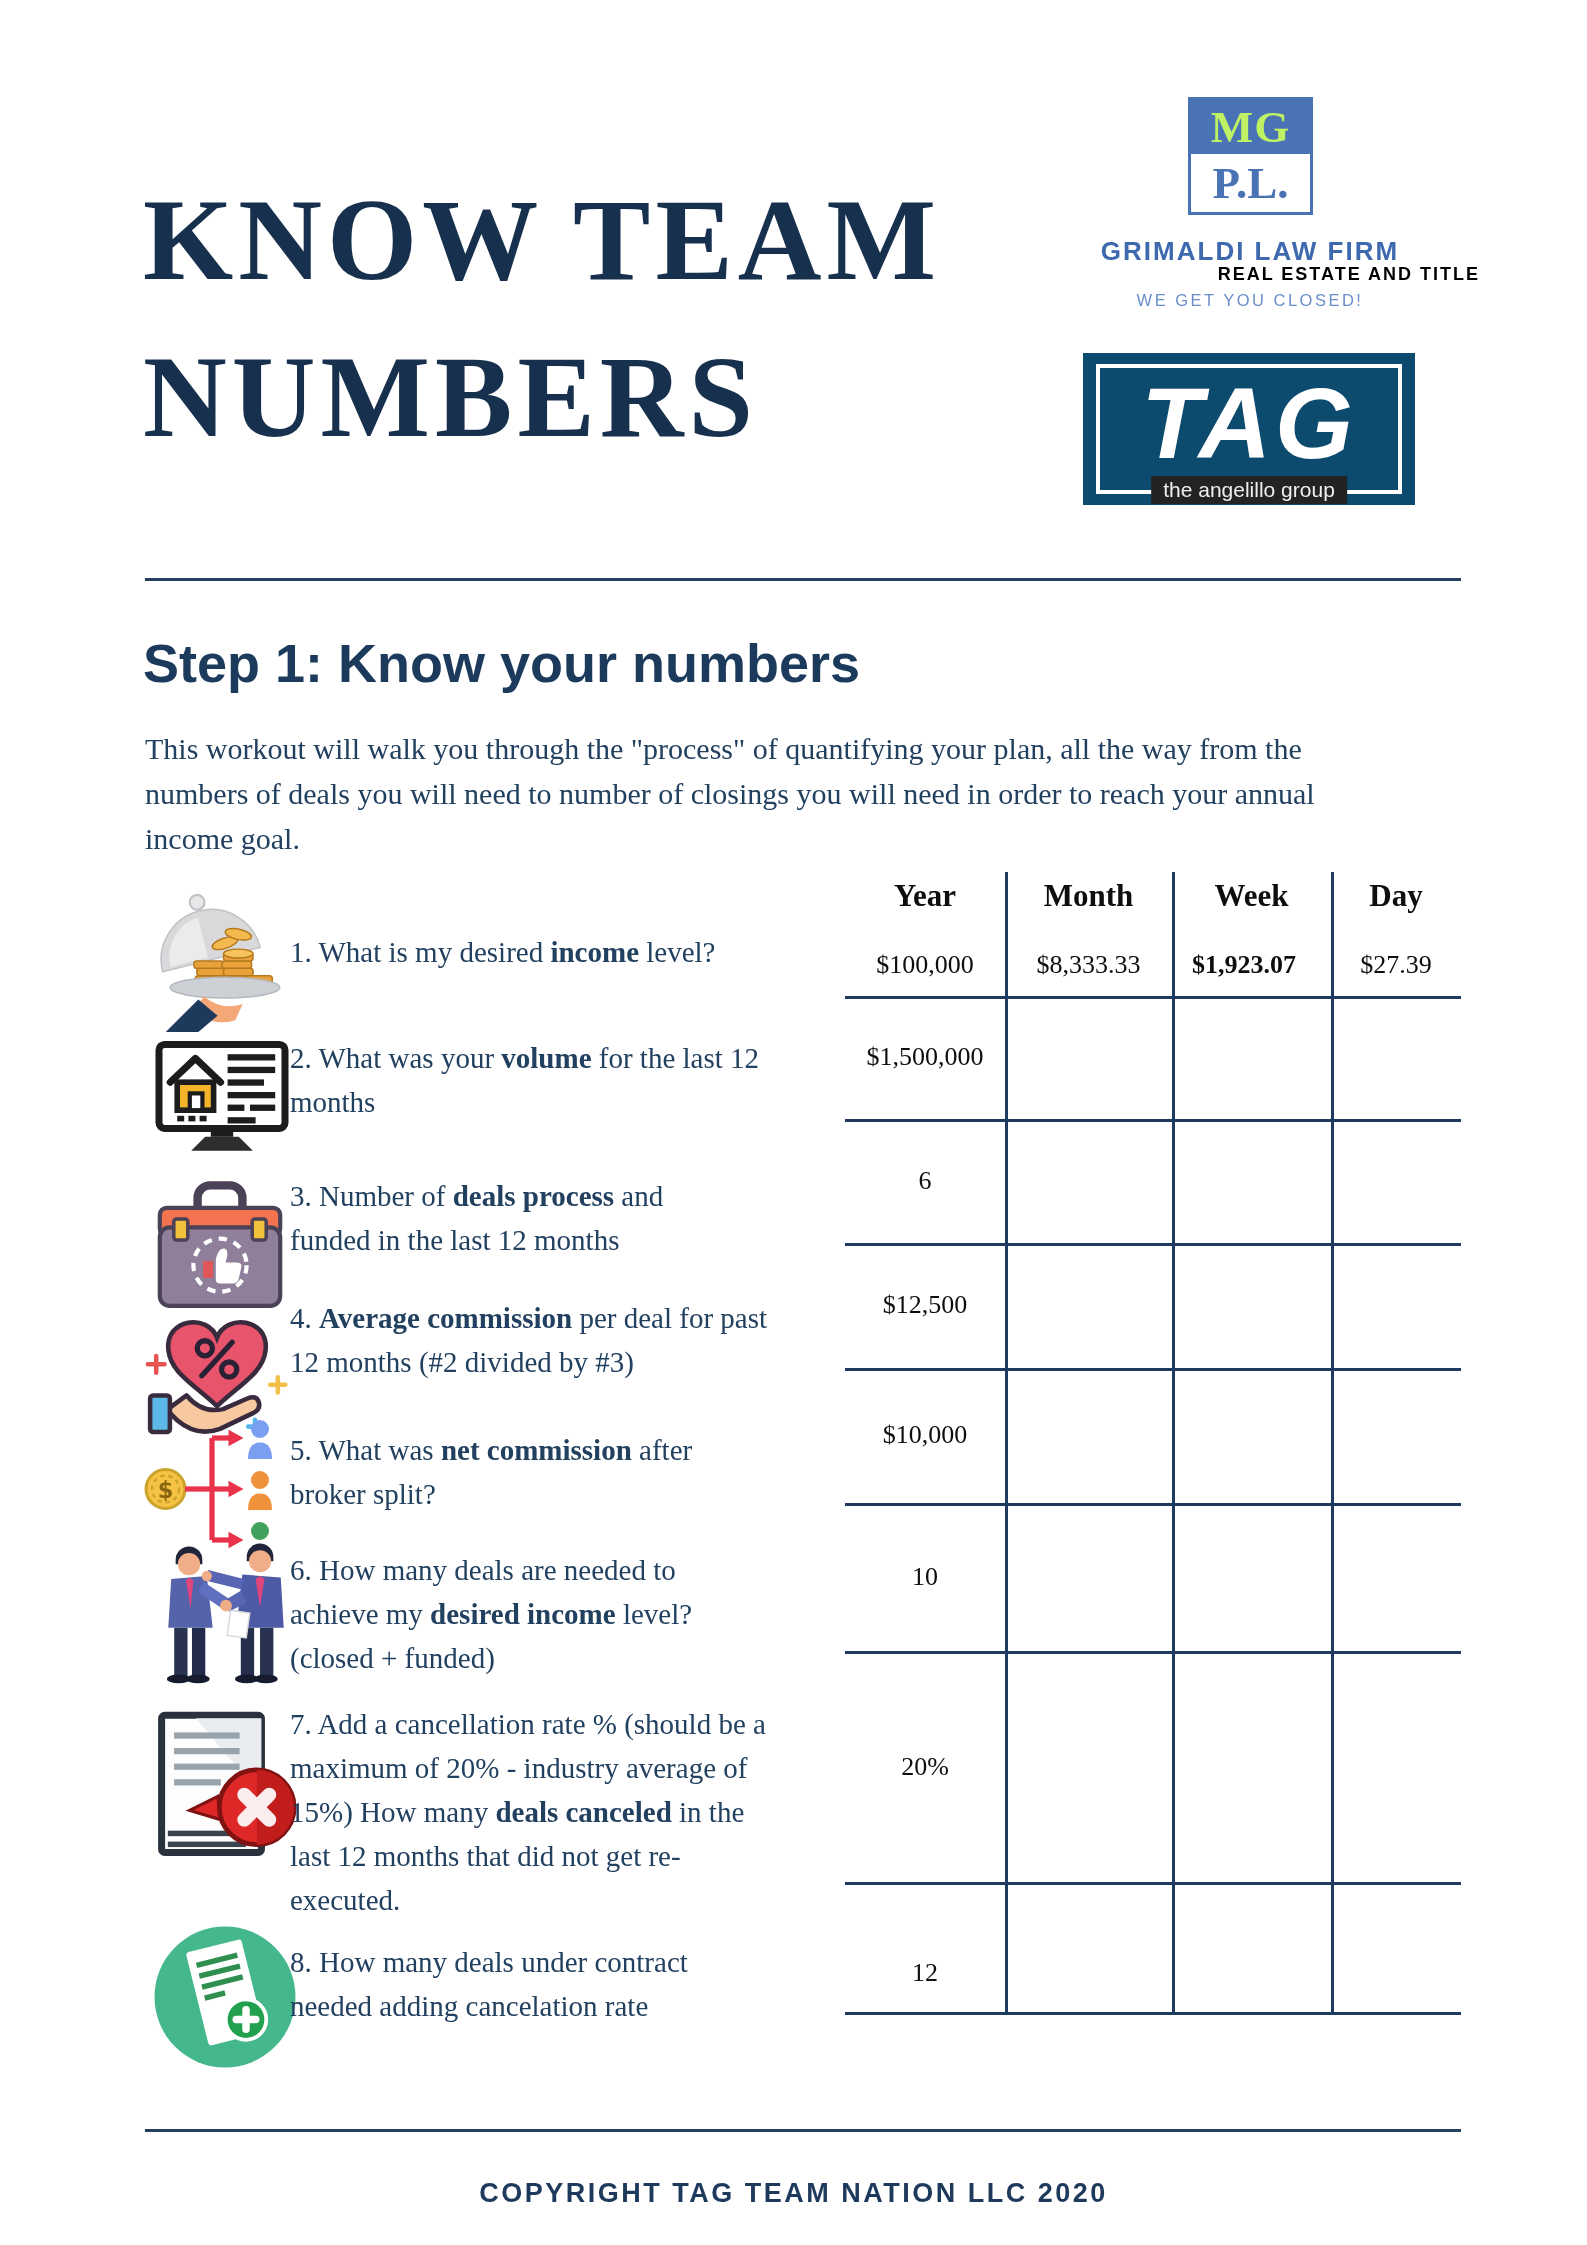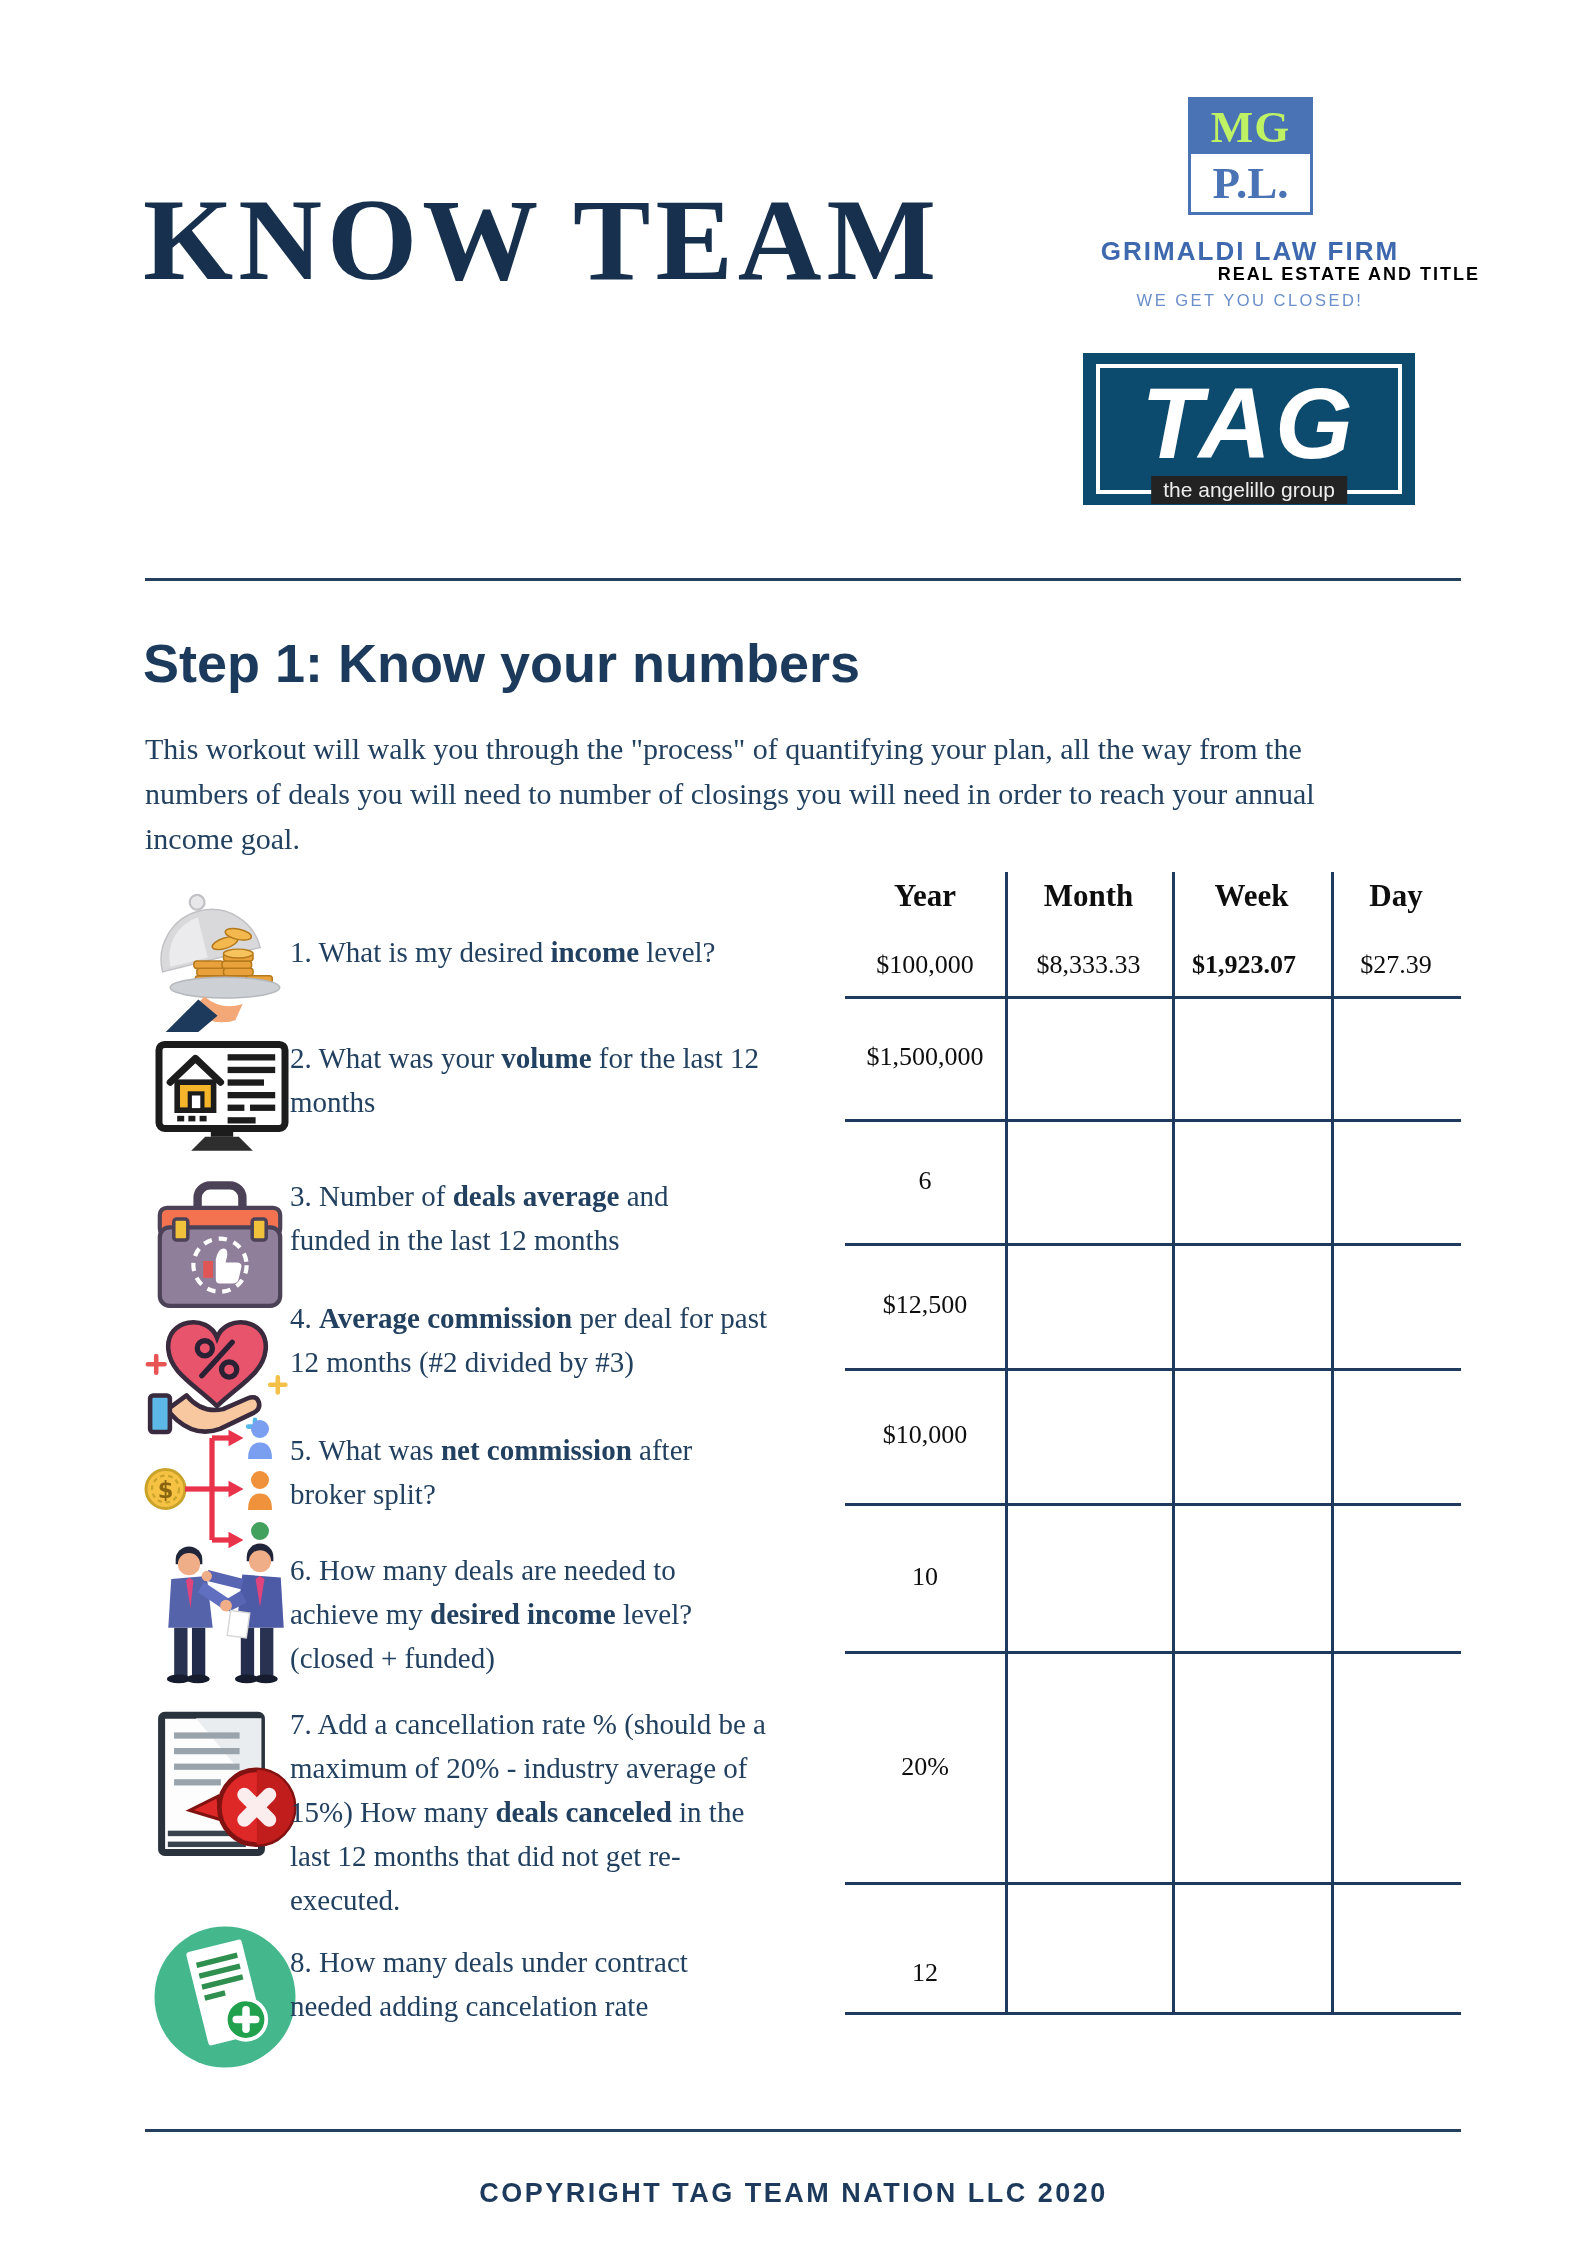--- a/index.html
+++ b/index.html
@@ -56,20 +56,21 @@
 
   .footer{left:0;top:2178px;width:1587px;text-align:center;font-family:"Liberation Sans",sans-serif;
           font-weight:700;font-size:27px;letter-spacing:2.5px;color:#1d3a5c;}
   svg{display:block;width:100%;height:100%;}
 </style>
 </head>
 <body>
 
 <div class="abs title">
   <div>KNOW TEAM</div>
+  <div>NUMBERS</div>
 </div>
 
 <div class="abs mgpl">
   <div class="mgpl-top">MG</div>
   <div class="mgpl-bottom">P.L.</div>
 </div>
 <div class="abs gname">GRIMALDI LAW FIRM</div>
 <div class="abs gsub">REAL ESTATE AND TITLE</div>
 <div class="abs gtag">WE GET YOU CLOSED!</div>
 
@@ -147,21 +148,21 @@
     <rect x="7" y="22" width="86" height="20" rx="5" fill="#f3724f" stroke="#4c4257" stroke-width="3"></rect>
     <rect x="7" y="36" width="86" height="56" rx="7" fill="#8f7f9a" stroke="#4c4257" stroke-width="3"></rect>
     <rect x="17" y="30" width="10" height="15" rx="2" fill="#f0c23c" stroke="#4c4257" stroke-width="2.5"></rect>
     <rect x="73" y="30" width="10" height="15" rx="2" fill="#f0c23c" stroke="#4c4257" stroke-width="2.5"></rect>
     <circle cx="50" cy="63" r="19" fill="none" stroke="#fff" stroke-width="3" stroke-dasharray="6 5"></circle>
     <rect x="38" y="60" width="7" height="12" fill="#e05656"></rect>
     <path d="M47 59 q1.5 -8 5.5 -8 q3.5 0 2.5 6 l-1 4 h8 q4 0 3.2 3.6 l-1.8 8 q-0.8 3.4 -4.4 3.4 h-9 q-3 0 -3 -3 z" fill="#fff"></path>
   </svg>
 </div>
 <div class="abs q" style="left:290px;top:1174px;width:450px;">
-  <span>3. Number of </span><b>deals average</b><span> and funded in the last 12 months</span>
+  <span>3. Number of </span><b>deals process</b><span> and funded in the last 12 months</span>
 </div>
 
 <div class="abs" style="left:136px;top:1286px;width:162px;height:152px;">
   <svg viewBox="0 0 100 100">
     <path d="M50 34 C44 18 16 21 18 42 C19.5 57 34 64 50 79 C66 64 80.5 57 82 42 C84 21 56 18 50 34 Z" fill="#e8546b" stroke="#3a2a3d" stroke-width="3"></path>
     <g stroke="#2b2135" stroke-width="3.5" fill="none" stroke-linecap="round">
       <circle cx="42" cy="41" r="5"></circle>
       <circle cx="58" cy="55" r="5"></circle>
       <path d="M60 37 L40 59"></path>
     </g>

